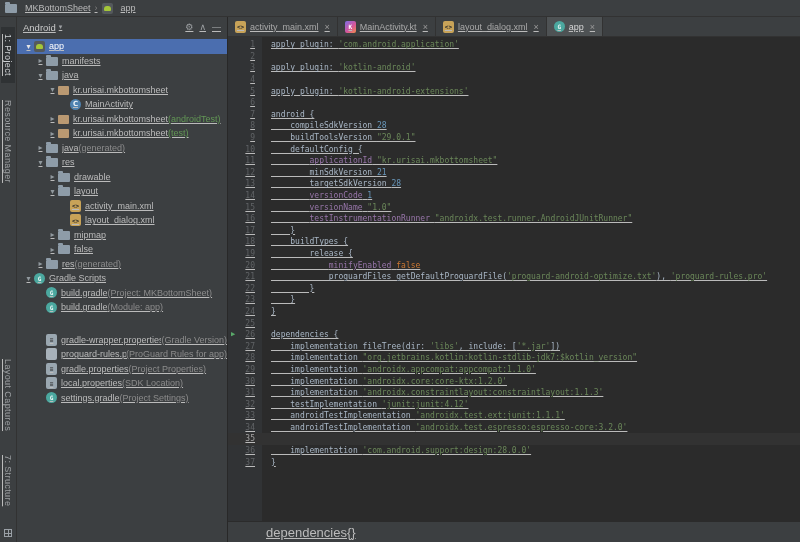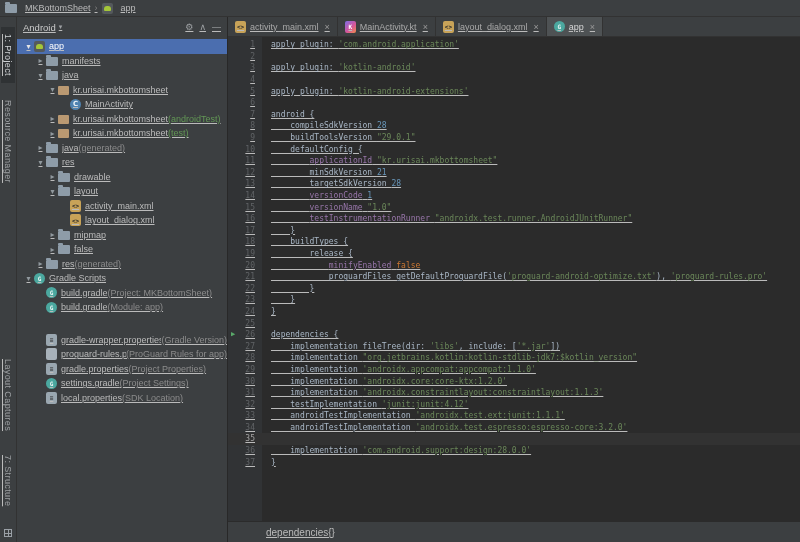--- a/index.html
+++ b/index.html
@@ -72,21 +72,21 @@
   .caret .lnum { color:#A4A3A3; }
   .run-ic { position:absolute; left:3px; top:0; color:#59A869; font-size:7px; }
   .ltext { padding-left:9px; white-space:pre; }
   .tk-pl { color:#A9B7C6; }
   .tk-kw { color:#CC7832; }
   .tk-st { color:#6A8759; }
   .tk-nu { color:#6897BB; }
   .tk-cm { color:#808080; }
   .tk-pr { color:#9876AA; }
 
-  .crumbbar { height:21px; flex:none; background:#3C3F41; border-top:1px solid #2B2B2B; display:flex; align-items:center; padding-left:38px; font-size:10px; color:#BBBBBB; }
+  .crumbbar { height:21px; flex:none; background:#3C3F41; border-top:1px solid #2B2B2B; display:flex; align-items:center; padding-left:38px; font-size:13px; color:#BBBBBB; }
 </style>
 </head>
 <body>
 
 <div id="app">
 
   <div class="topbar">
     <span class="ic ic-folder"></span>
     <span class="crumb">MKBottomSheet</span>
     <span class="crumb-sep">›</span>
@@ -235,29 +235,29 @@
             <span class="suffix-muted"> (ProGuard Rules for app)</span>
           </div>
           <div class="tree-row" style="padding-left: 18px;">
             <span class="chev"></span>
             <span class="ic fi fi-props">≡</span>
             <span class="tlabel">gradle.properties</span>
             <span class="suffix-muted"> (Project Properties)</span>
           </div>
           <div class="tree-row" style="padding-left: 18px;">
             <span class="chev"></span>
+            <span class="ic fi fi-props">≡</span>
+            <span class="tlabel">local.properties</span>
+            <span class="suffix-muted"> (SDK Location)</span>
+          </div>
+          <div class="tree-row" style="padding-left: 18px;">
+            <span class="chev"></span>
             <span class="ic fi fi-gradle">G</span>
             <span class="tlabel">settings.gradle</span>
             <span class="suffix-muted"> (Project Settings)</span>
-          </div>
-          <div class="tree-row" style="padding-left: 18px;">
-            <span class="chev"></span>
-            <span class="ic fi fi-props">≡</span>
-            <span class="tlabel">local.properties</span>
-            <span class="suffix-muted"> (SDK Location)</span>
           </div>
         </div>
     </div>
 
     <div class="editor-col">
       <div class="tabbar">
           <div class="tab">
             <span class="ic fi fi-xml">&lt;&gt;</span>
             <span class="tab-label">activity_main.xml</span>
             <span class="tab-close">×</span>

